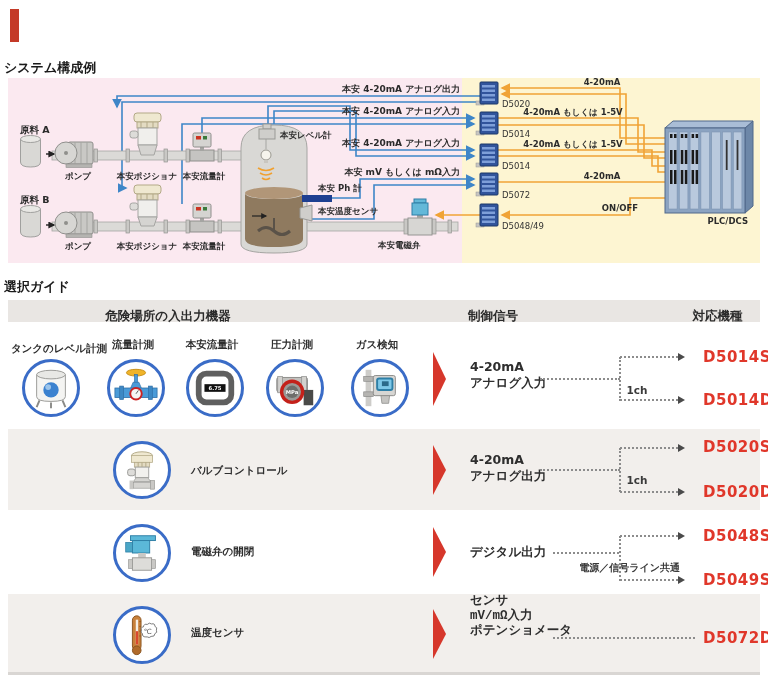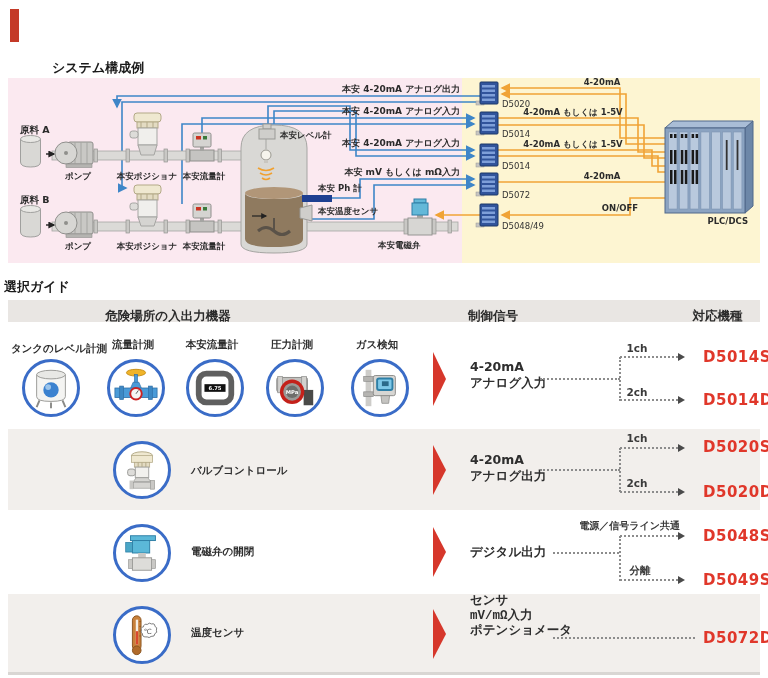--- a/index.html
+++ b/index.html
@@ -19,32 +19,32 @@
   .row-gray{background:#f2efec;}
   .dev-label{position:absolute;font-size:10.5px;font-weight:bold;color:#2e2e2e;text-align:center;white-space:nowrap;}
   .icon-circle{position:absolute;width:52px;height:52px;border:3px solid #3a6cc7;border-radius:50%;
                background:#fff;display:flex;align-items:center;justify-content:center;}
   .tri{position:absolute;width:0;height:0;border-left:13px solid #d6372b;}
   .sig-text{position:absolute;font-size:12.5px;line-height:16px;font-weight:bold;color:#2e2e2e;white-space:nowrap;}
   .hdot{position:absolute;height:0;border-top:2px dotted #8c8c8c;}
   .vdot{position:absolute;width:0;border-left:2px dotted #8c8c8c;}
   .arr{position:absolute;width:0;height:0;border-top:4px solid transparent;
        border-bottom:4px solid transparent;border-left:7px solid #4a4a4a;}
-  .ch-label{position:absolute;font-size:10.5px;font-weight:bold;color:#3a3a3a;text-align:center;white-space:nowrap;}
+  .ch-label{position:absolute;font-size:10.5px;font-weight:bold;color:#3a3a3a;text-align:center;white-space:nowrap;margin-top:42px;}
   .model{position:absolute;font-size:15px;font-weight:bold;color:#e0372a;letter-spacing:0.5px;white-space:nowrap;}
   .bottom-bar{left:8px;top:672px;width:752px;height:3px;background:#d9d6d3;}
   svg text{font-family:"DejaVu Sans","Liberation Sans",sans-serif;}
 </style>
 </head>
 <body>
 
 <div class="page">
 
   <div class="abs accent-bar"></div>
-  <div class="abs section-label" style="left:4px;top:59px;margin-left:48px;">システム構成例</div>
+  <div class="abs section-label" style="left:4px;top:59px;">システム構成例</div>
 
   <svg class="abs" style="left:8px;top:78px;" width="752" height="185" viewBox="0 0 752 185">
     <defs>
       <marker id="mb" markerWidth="8" markerHeight="8" refX="5" refY="3" orient="auto">
         <path d="M0,0 L6,3 L0,6 Z" fill="#3e86c8"></path>
         </marker>
       <marker id="mo" markerWidth="8" markerHeight="8" refX="5" refY="3" orient="auto">
         <path d="M0,0 L6,3 L0,6 Z" fill="#f0a336"></path>
         </marker>
       <marker id="mk" markerWidth="7" markerHeight="7" refX="4" refY="2.5" orient="auto">

